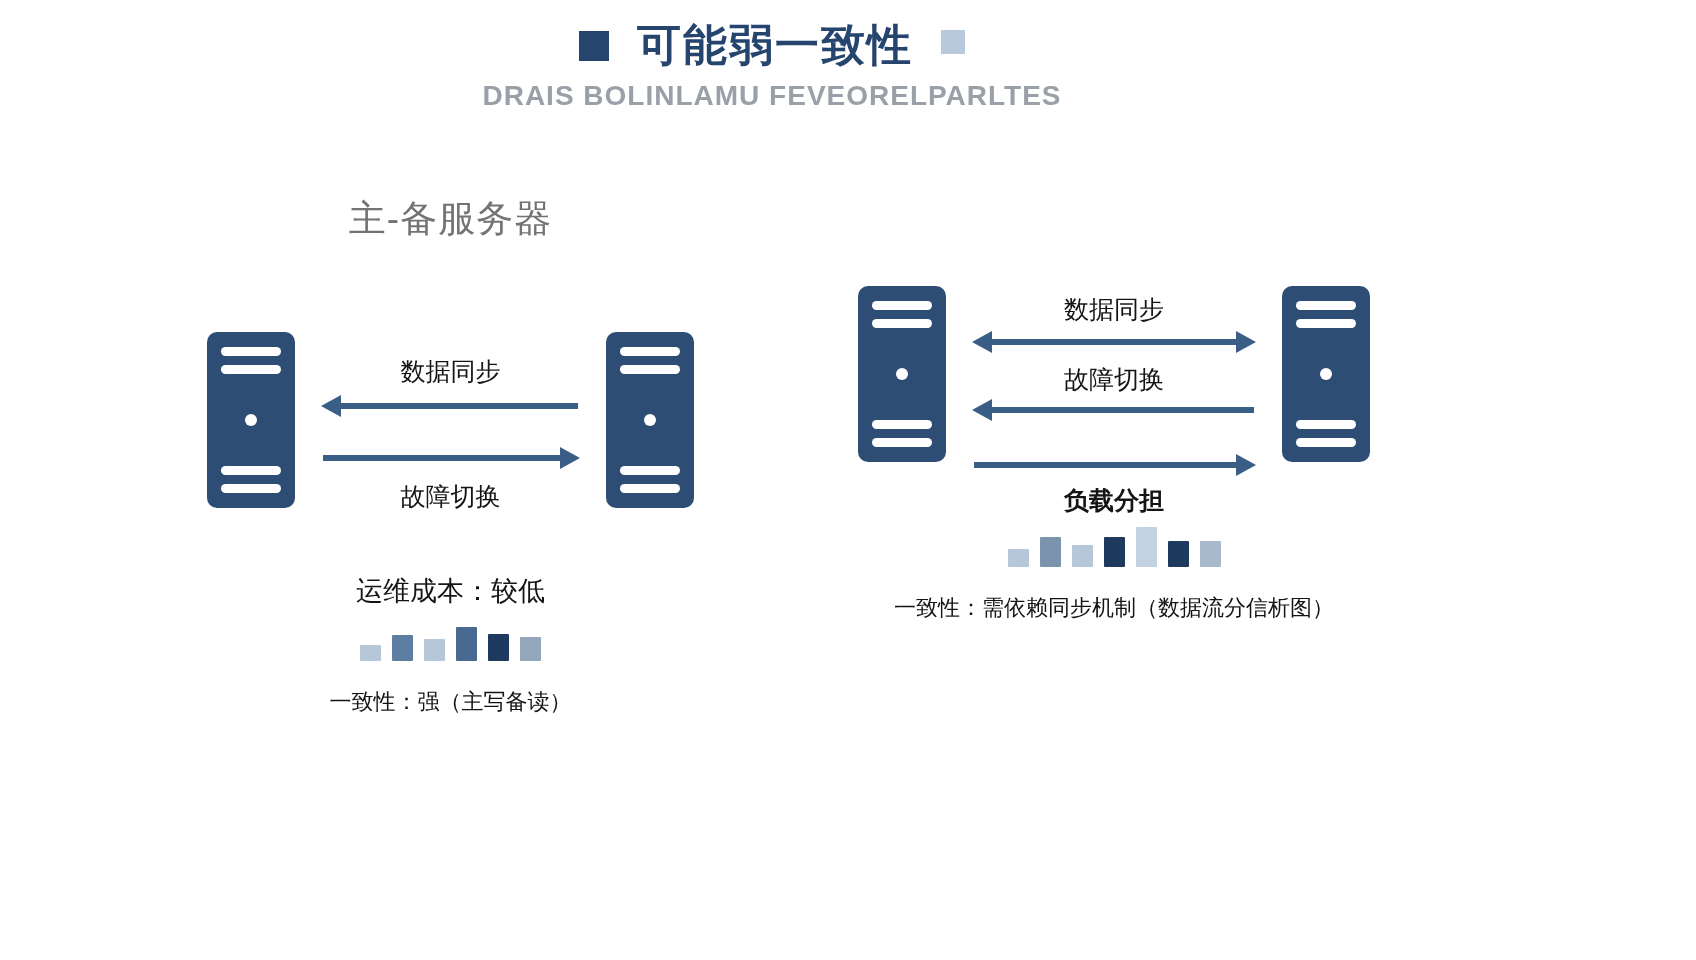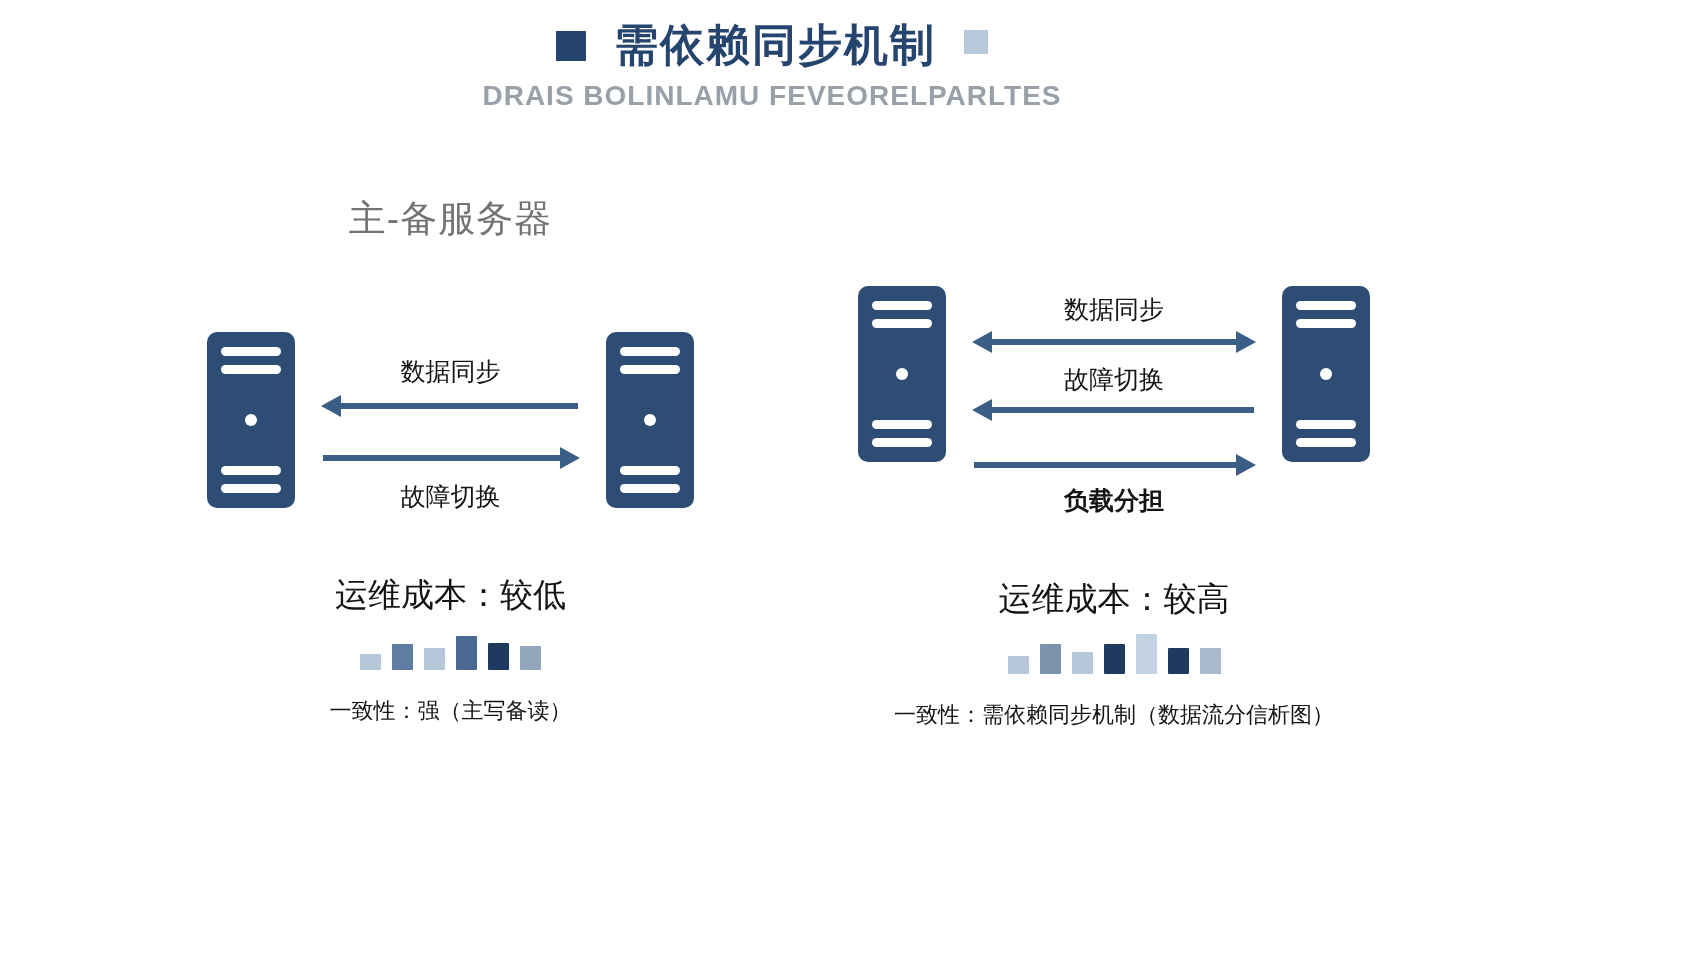--- a/index.html
+++ b/index.html
@@ -141,21 +141,21 @@
   .arrows-right .lbl-sync     { margin-top: 8px; }
   .arrows-right .arrow.both   { margin-top: 7px; }
   .arrows-right .lbl-failover { margin-top: 11px; }
   .arrows-right .arrow.left   { margin-top: 5px; }
   .arrows-right .arrow.right  { margin-top: 33px; }
   .arrows-right .lbl-load     { margin-top: 9px; font-weight: bold; }
 
   
   .cost-label {
     margin-top: 62px;
-    font-size: 33px;
+    font-size: 27px;
     font-weight: 500;
     color: #141414;
   }
   .bar-chart {
     margin-top: 10px;
     height: 42px;
     display: flex;
     align-items: flex-end;
     gap: 11px;
   }
@@ -167,21 +167,21 @@
     color: #141414;
     white-space: nowrap;
   }
 </style>
 </head>
 <body>
 
 <div class="title-wrap">
   <div class="title-row">
     <span class="sq sq-dark"></span>
-    <span class="title-text">需依赖同步机制</span>
+    <span class="title-text">可能弱一致性</span>
     <span class="sq sq-light"></span>
   </div>
   <div class="subtitle">DRAIS BOLINLAMU FEVEORELPARLTES</div>
 </div>
 
 <div class="panel panel-left">
   <div class="panel-heading">主-备服务器</div>
 
   <div class="server-row">
     <div class="server">
@@ -252,21 +252,20 @@
 
     <div class="server">
       <span class="slot s1"></span>
       <span class="slot s2"></span>
       <span class="dot"></span>
       <span class="slot s3"></span>
       <span class="slot s4"></span>
     </div>
   </div>
 
-  <div class="cost-label">运维成本：较高</div>
   <div class="bar-chart">
       <div class="bar" style="height: 18px; background: rgb(181, 199, 216);"></div>
       <div class="bar" style="height: 30px; background: rgb(123, 147, 173);"></div>
       <div class="bar" style="height: 22px; background: rgb(181, 199, 216);"></div>
       <div class="bar" style="height: 30px; background: rgb(30, 58, 95);"></div>
       <div class="bar" style="height: 40px; background: rgb(195, 210, 226);"></div>
       <div class="bar" style="height: 26px; background: rgb(30, 58, 95);"></div>
       <div class="bar" style="height: 26px; background: rgb(168, 185, 204);"></div>
     </div>
   <div class="consistency-label">一致性：需依赖同步机制（数据流分信析图）</div>

